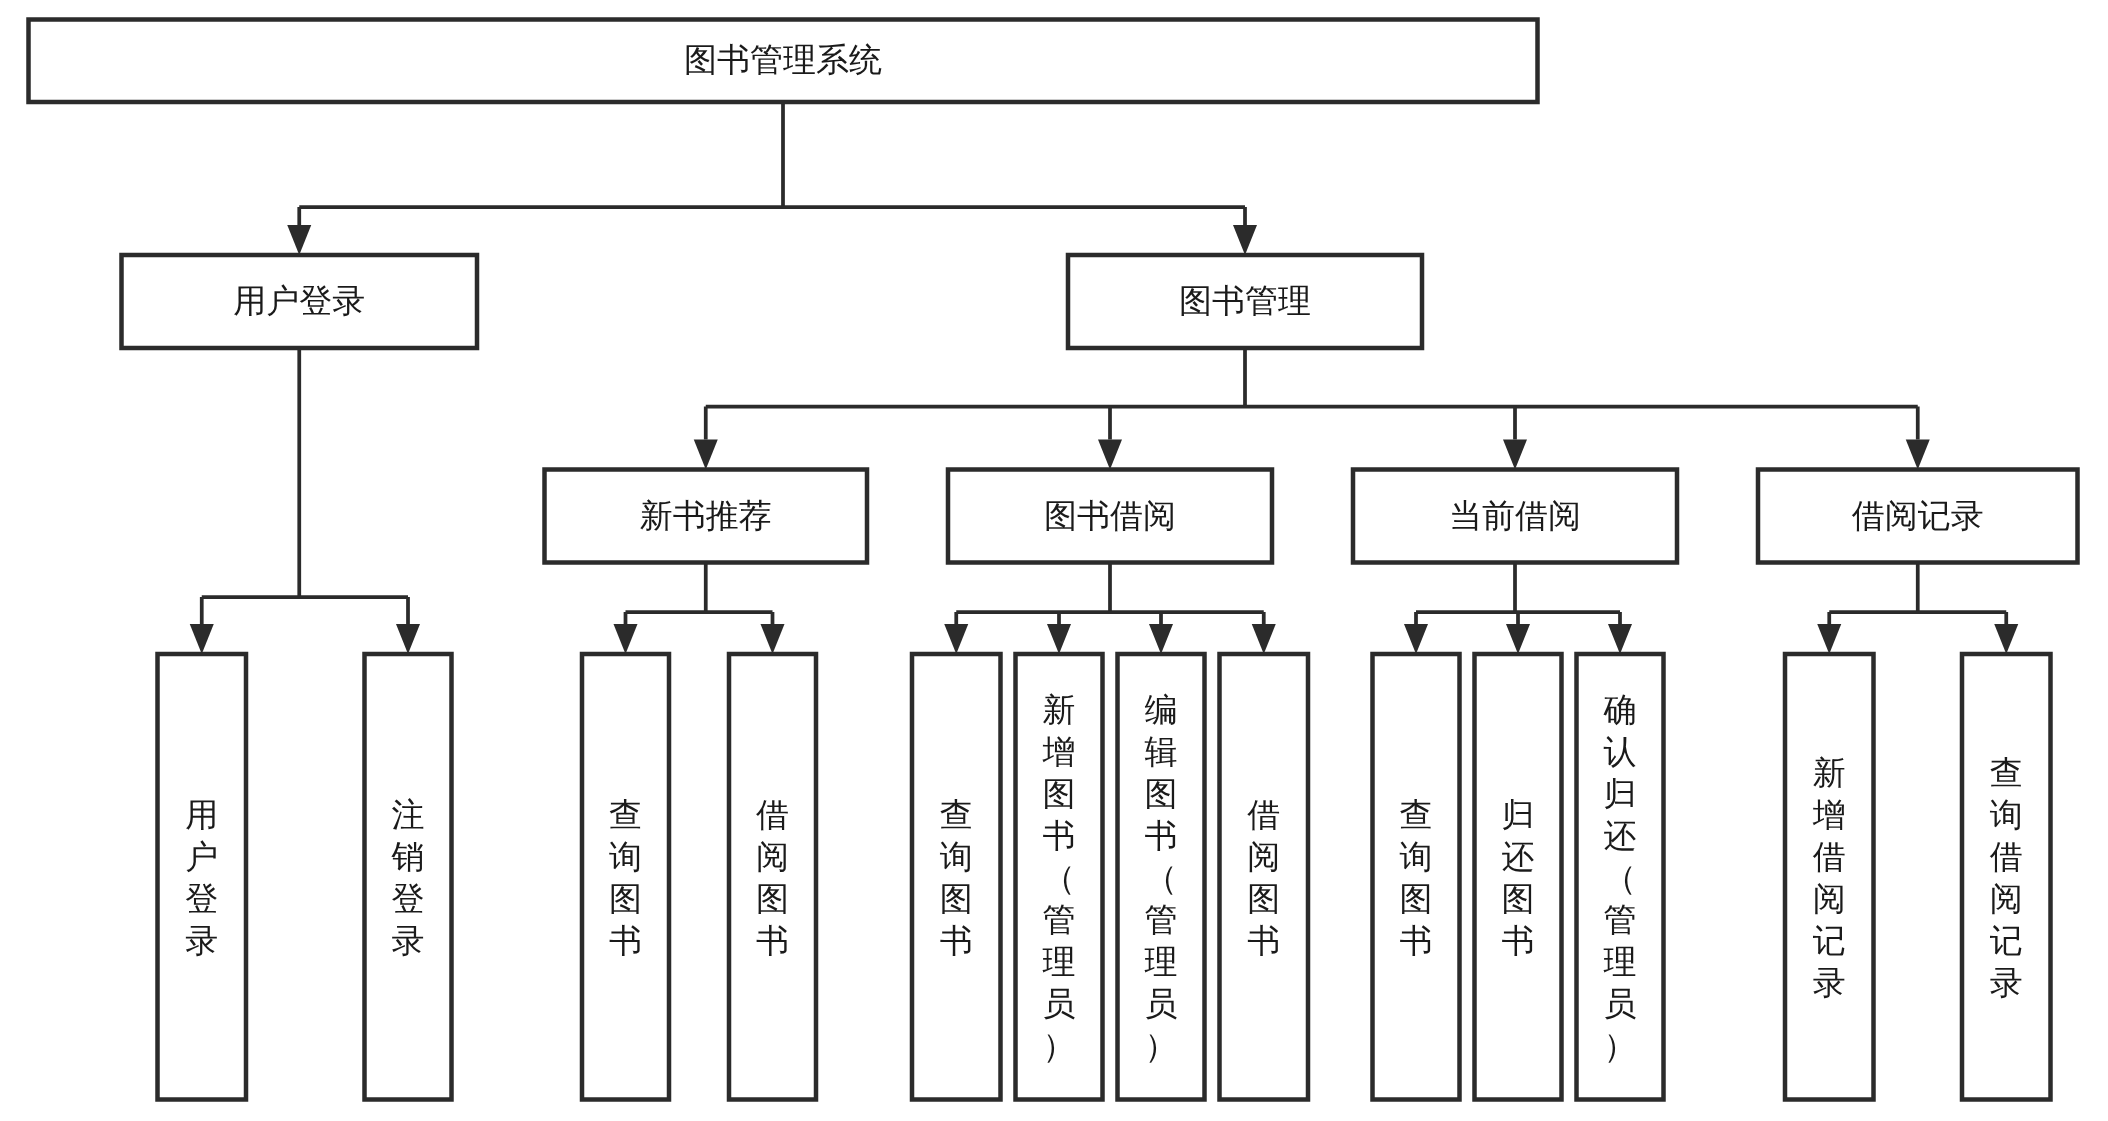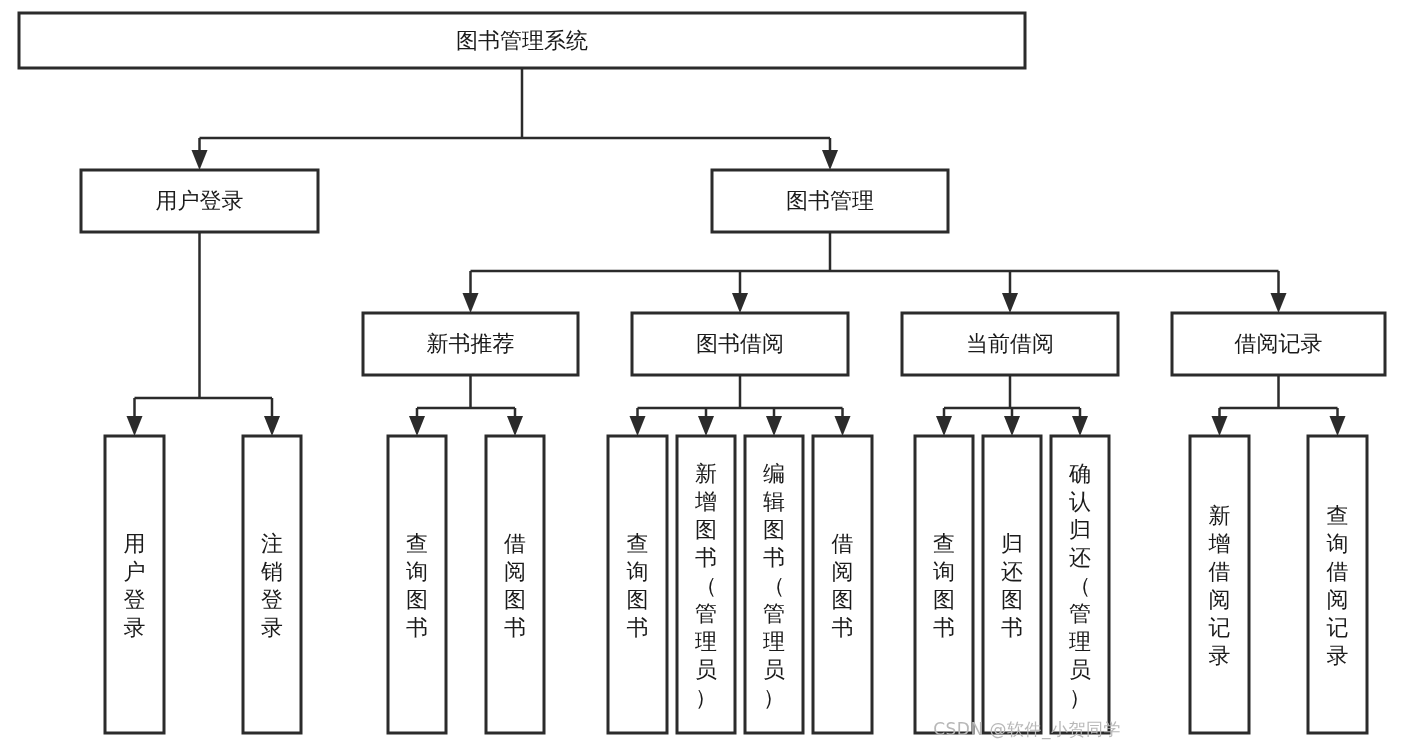--- a/index.html
+++ b/index.html
@@ -165,14 +165,13 @@
         <g>
           <rect x="1190" y="436" width="59" height="297" class="node-box"></rect>
           <text x="1219.5" class="leaf-label"><tspan x="1219.5" y="522.9">新</tspan><tspan x="1219.5" y="550.9">增</tspan><tspan x="1219.5" y="578.9">借</tspan><tspan x="1219.5" y="606.9">阅</tspan><tspan x="1219.5" y="634.9">记</tspan><tspan x="1219.5" y="662.9">录</tspan></text>
         </g>
         <g>
           <rect x="1308" y="436" width="59" height="297" class="node-box"></rect>
           <text x="1337.5" class="leaf-label"><tspan x="1337.5" y="522.9">查</tspan><tspan x="1337.5" y="550.9">询</tspan><tspan x="1337.5" y="578.9">借</tspan><tspan x="1337.5" y="606.9">阅</tspan><tspan x="1337.5" y="634.9">记</tspan><tspan x="1337.5" y="662.9">录</tspan></text>
         </g>
       </g>
   </svg>
-  <div class="watermark">CSDN @软件_小贺同学</div>
 </div>
 
 </body></html>

